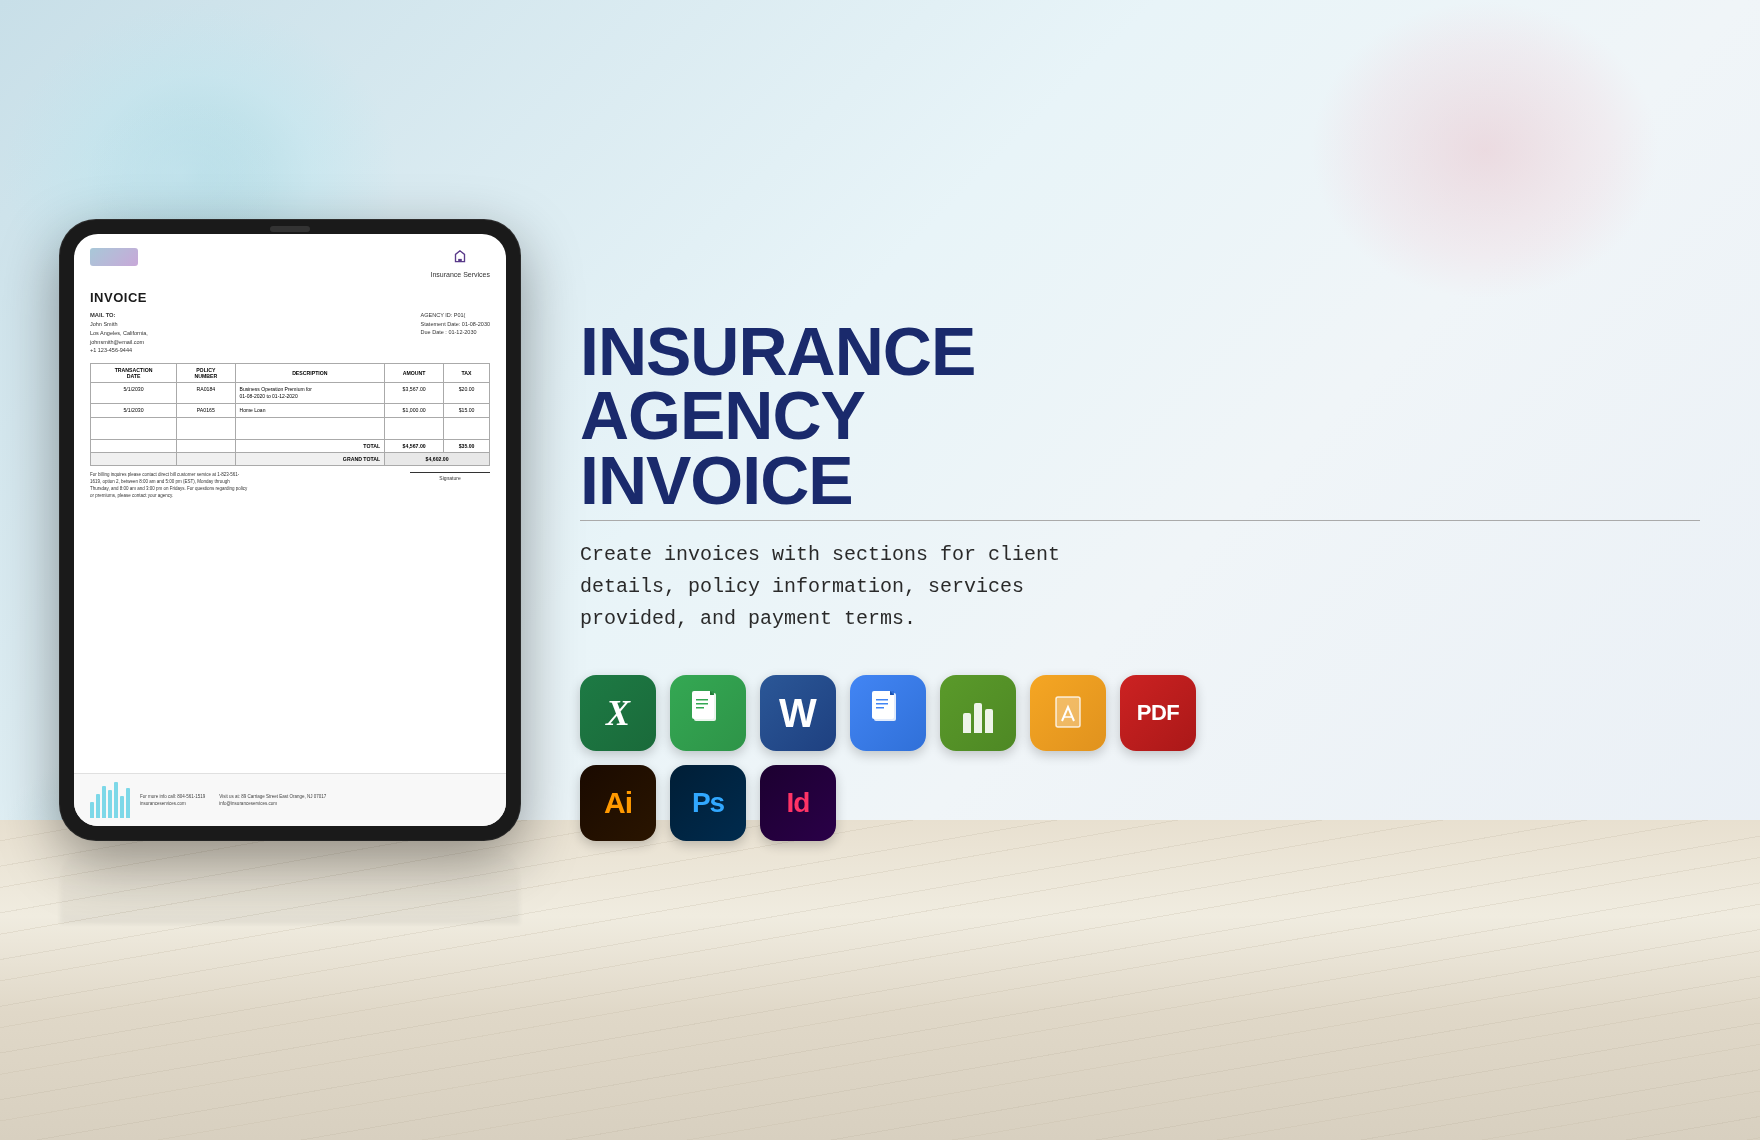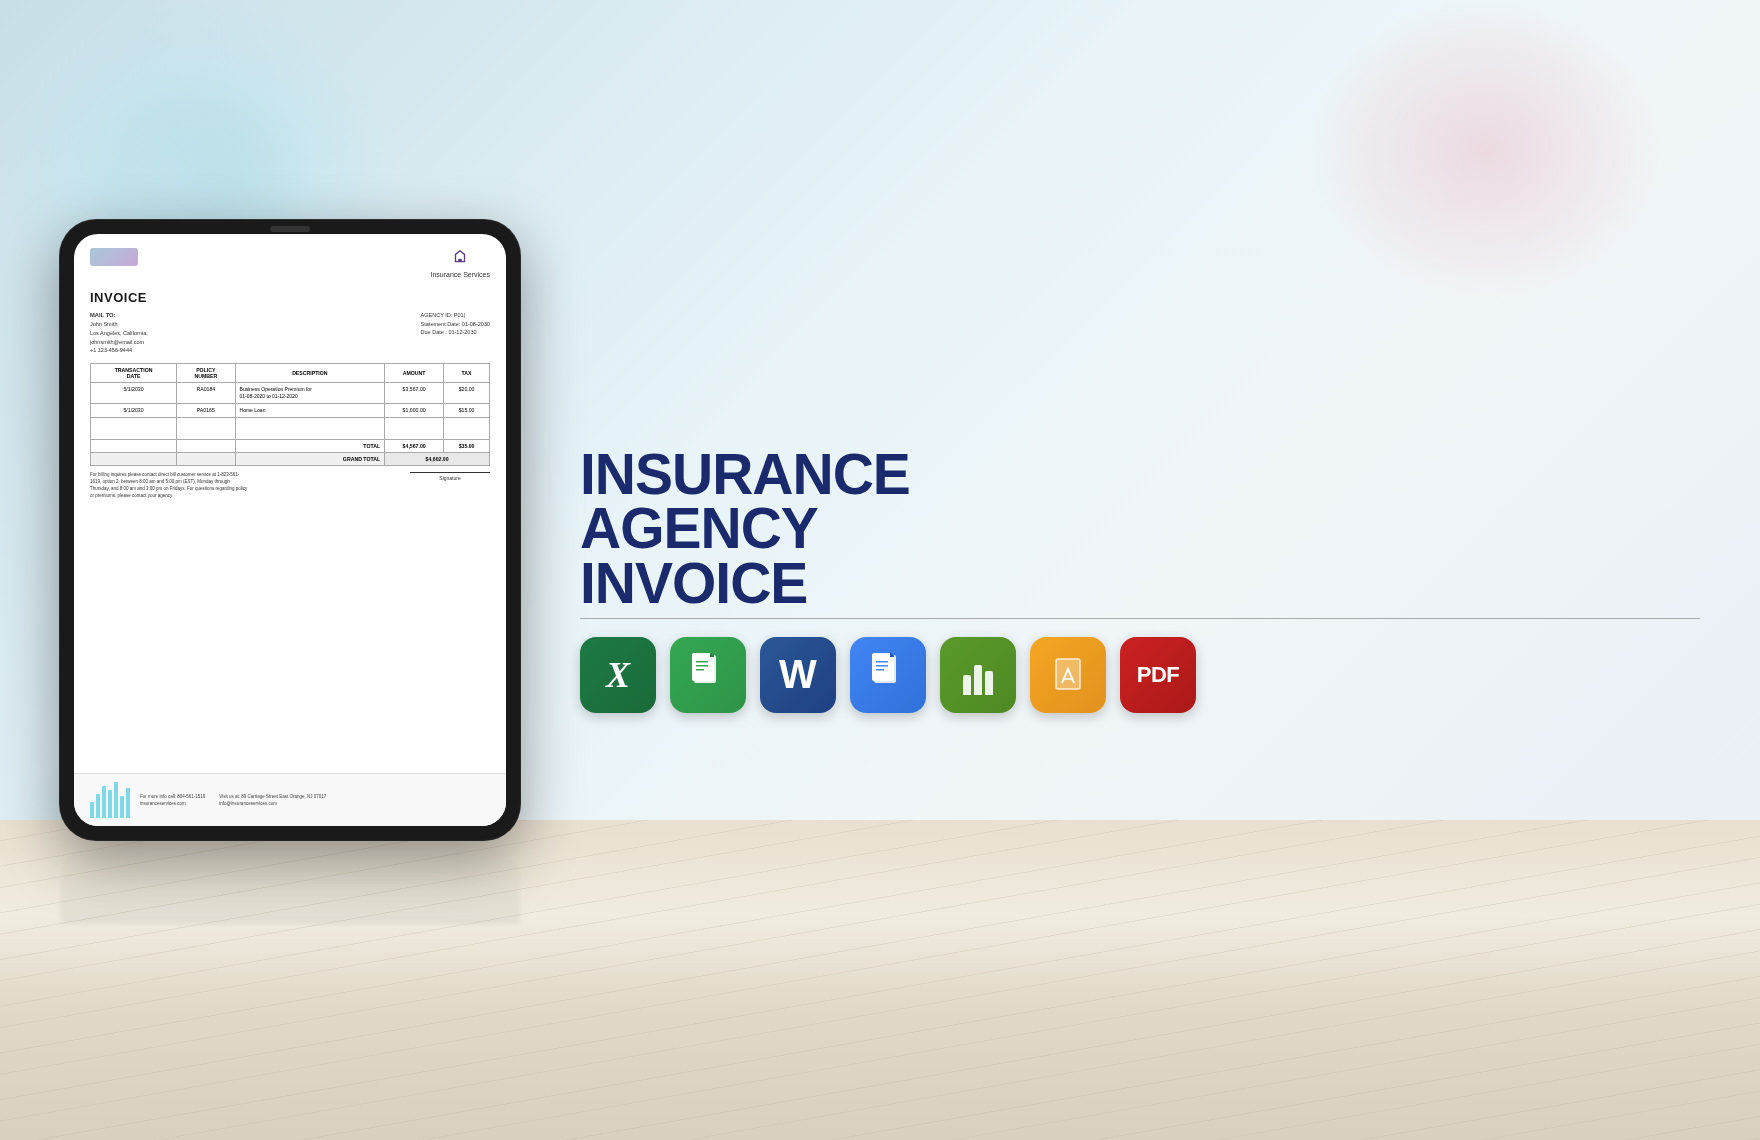--- a/index.html
+++ b/index.html
@@ -291,21 +291,21 @@
 
     
     .right-section {
       flex: 1;
       display: flex;
       flex-direction: column;
       padding-top: 20px;
     }
 
     .main-title {
-      font-size: 57px;
+      font-size: 68px;
       font-weight: 900;
       color: #1a2a6c;
       line-height: 0.95;
       letter-spacing: -1px;
       text-transform: uppercase;
       margin-bottom: 8px;
     }
 
     .template-word {
       font-size: 86px;
@@ -538,20 +538,25 @@
   <div class="right-section">
 
     <div class="main-title">
       <div>INSURANCE</div>
       <div>AGENCY</div>
       <div>INVOICE</div>
     </div>
 
     <div class="divider-line"></div>
 
+    <div class="description">
+      Create invoices with sections for client<br>
+      details, policy information, services<br>
+      provided, and payment terms.
+    </div>
 
     <div class="app-icons">
 
       <div class="icons-row">
 
         <div class="app-icon icon-excel">
           <span class="excel-x">X</span>
         </div>
 
         <div class="app-icon icon-sheets">
@@ -597,17 +602,32 @@
             <path d="M15.5 24 L24.5 24" stroke="white" stroke-width="1.5"></path>
           </svg>
         </div>
 
         <div class="app-icon icon-pdf">
           <span class="app-icon-text" style="font-size:22px; letter-spacing:-0.5px;">PDF</span>
         </div>
 
       </div>
 
+      <div class="icons-row">
+
+        <div class="app-icon icon-ai">
+          <span class="app-icon-text" style="color:#ff9900; font-size:30px; letter-spacing:-1px;">Ai</span>
+        </div>
+
+        <div class="app-icon icon-ps">
+          <span class="app-icon-text" style="color:#31a8ff; font-size:28px; letter-spacing:-1px;">Ps</span>
+        </div>
+
+        <div class="app-icon icon-id">
+          <span class="app-icon-text" style="color:#ff3366; font-size:28px; letter-spacing:-1px;">Id</span>
+        </div>
+
+      </div>
 
     </div>
   </div>
 
 </div>
 
 </body></html>

